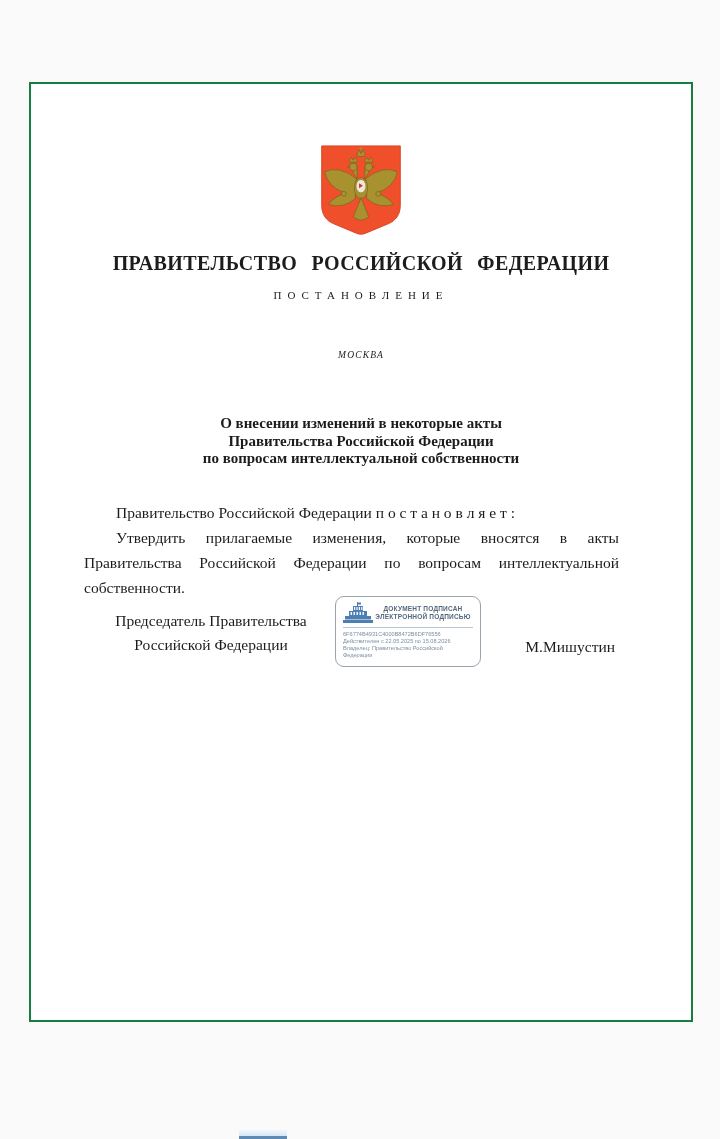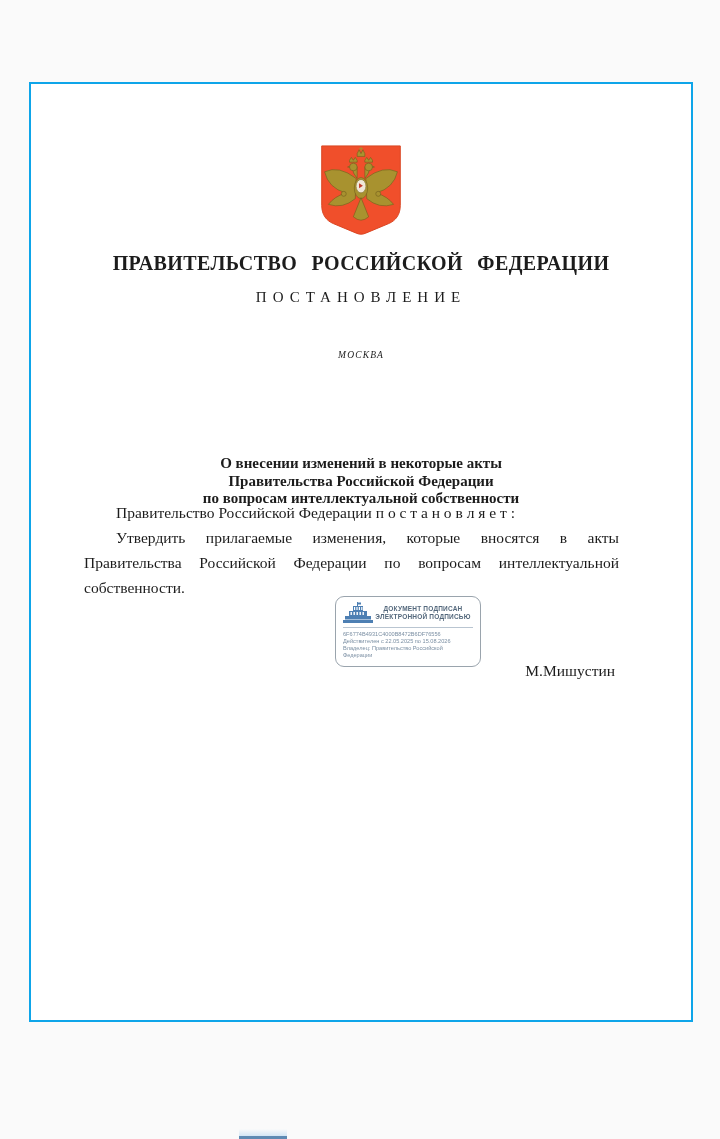--- a/index.html
+++ b/index.html
@@ -9,74 +9,73 @@
     background:#fafafa;
     font-family:"Liberation Serif","DejaVu Serif",serif;
     color:#1c1c1c;
     overflow:hidden;
   }
   .doc-page {
     position:absolute;
     left:29px; top:82px;
     width:664px; height:940px;
     background:#ffffff;
-    border:2px solid #0ea5e9;
+    border:2px solid #15803d;
   }
   
   .arms {
     position:absolute; top:60px; left:50%;
     width:92px; height:92px;
     transform:translateX(-50%);
   }
   .arms svg { width:100%; height:100%; display:block; }
   
   .org-title {
     position:absolute; top:168px; left:0; width:100%;
     text-align:center;
     font-size:20px; font-weight:bold;
     word-spacing:9px;
     letter-spacing:0.4px;
   }
   .doc-type {
     position:absolute; top:205px; left:0; width:100%;
     text-align:center;
-    font-size:15px; letter-spacing:6px; padding-left:0;
+    font-size:11px; letter-spacing:6px; padding-left:0;
   }
   .date-line {
     position:absolute; top:236px; left:0; width:100%;
     text-align:center; font-size:15.5px;
   }
   .city {
     position:absolute; top:266px; left:0; width:100%;
     text-align:center; font-size:9.5px; letter-spacing:1.2px;font-style:italic;
   }
   
   .subject {
     position:absolute; top:331px; left:0; width:100%;
     text-align:center; font-weight:bold;
-    font-size:15px; line-height:17.5px;margin-top:40px;
+    font-size:15px; line-height:17.5px;
   }
   
   .body-text {
     position:absolute; top:416px; left:53px; width:535px;
     font-size:15.5px; line-height:25px;
     text-align:justify;
   }
   .body-text p { text-indent:32px; }
   .intro-spaced { font-weight:normal;margin-top:25px; }
   
   .sig-block { position:absolute; top:512px; left:0; width:100%; height:84px; }
   .sig-position {
     position:absolute; left:30px; top:13px; width:300px;
     text-align:center; font-size:15.5px; line-height:24px;
   }
   .sig-name {
     position:absolute; right:76px; top:42px;
     font-size:15.5px;
-    margin-top:24px;
   }
   
   .stamp {
     position:absolute; left:304px; top:0;
     width:146px; height:71px;
     border:1.5px solid #9aa4ad;
     border-radius:9px;
     background:#ffffff;
     font-family:"Liberation Sans","DejaVu Sans",sans-serif;
     padding:5px 7px 4px 7px;
@@ -146,20 +145,24 @@
     <div>Правительства Российской Федерации</div>
     <div>по вопросам интеллектуальной собственности</div>
   </div>
 
   <div class="body-text">
     <p><span>Правительство Российской Федерации </span><span class="intro-spaced">п о с т а н о в л я е т :</span></p>
     <p>Утвердить прилагаемые изменения, которые вносятся в акты Правительства Российской Федерации по вопросам интеллектуальной собственности.</p>
   </div>
 
   <div class="sig-block">
+    <div class="sig-position">
+      <div>Председатель Правительства</div>
+      <div>Российской Федерации</div>
+    </div>
 
     <div class="stamp">
       <div class="stamp-head">
         <div class="stamp-building">
           <svg viewBox="0 0 30 22" xmlns="http://www.w3.org/2000/svg" fill="#4d7fb3">
             <rect x="14" y="0" width="1" height="4"></rect>
             <rect x="15" y="0.5" width="3" height="2"></rect>
             <rect x="10" y="4" width="10" height="5"></rect>
             <rect x="11" y="5" width="1.2" height="3" fill="#ffffff"></rect>
             <rect x="13.4" y="5" width="1.2" height="3" fill="#ffffff"></rect>

